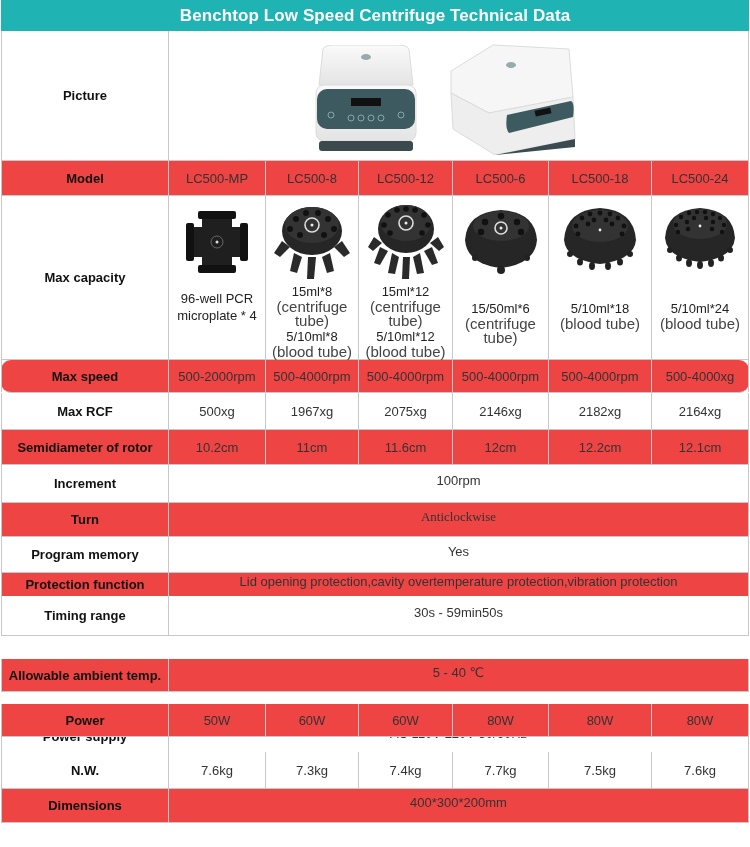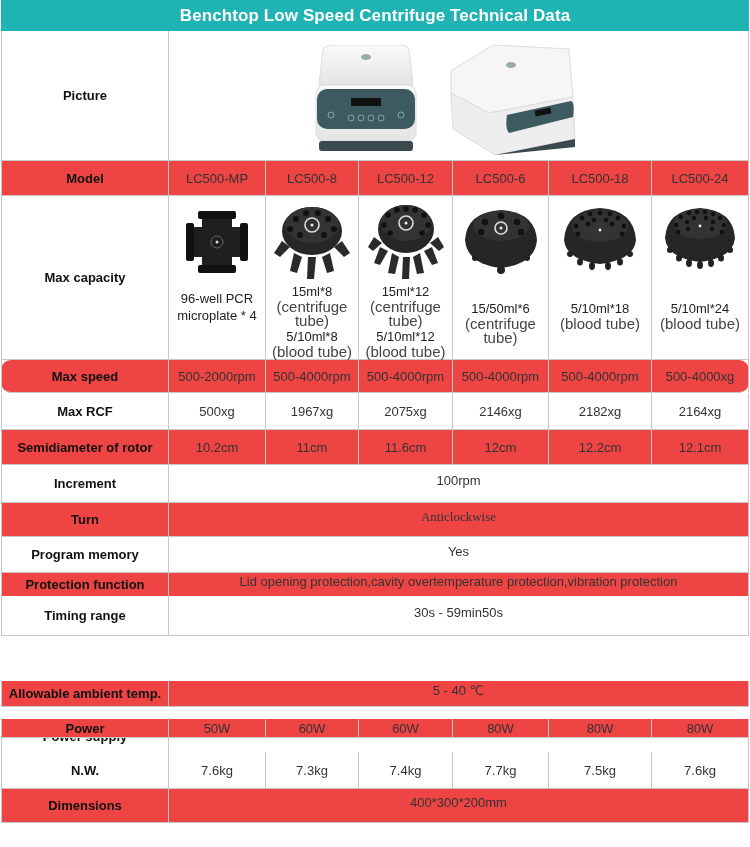--- a/index.html
+++ b/index.html
@@ -336,31 +336,31 @@
   <div class="row gray" style="top:542px;height:24px;">
     <div class="cell label">Protection function</div>
     <div class="cell span" style="padding-bottom:6px;">Lid opening protection,cavity overtemperature protection,vibration protection</div>
   </div>
 
   <div class="row white" style="top:565px;height:40px;">
     <div class="cell label">Timing range</div>
     <div class="cell span" style="padding-bottom:6px;">30s - 59min50s</div>
   </div>
 
-  <div class="row gray" style="top:650px;height:26px;">
+  <div class="row gray" style="top:628px;height:33px;">
     <div class="cell label">Allowable ambient temp.</div>
     <div class="cell span" style="padding-bottom:6px;">5 - 40 ℃</div>
   </div>
 
   <div class="row white" style="top:687px;height:38px;">
     <div class="cell label">Power supply</div>
     <div class="cell span" style="padding-bottom:6px;">AC 110V-220V  50/60Hz</div>
   </div>
 
-  <div class="row gray" style="top:688px;height:19px;">
+  <div class="row gray" style="top:673px;height:33px;">
     <div class="cell label">Power</div>
     <div class="cell c1">50W</div>
     <div class="cell c2">60W</div>
     <div class="cell c3">60W</div>
     <div class="cell c4">80W</div>
     <div class="cell c5">80W</div>
     <div class="cell c6">80W</div>
   </div>
 
   <div class="row white" style="top:721px;height:37px;">

